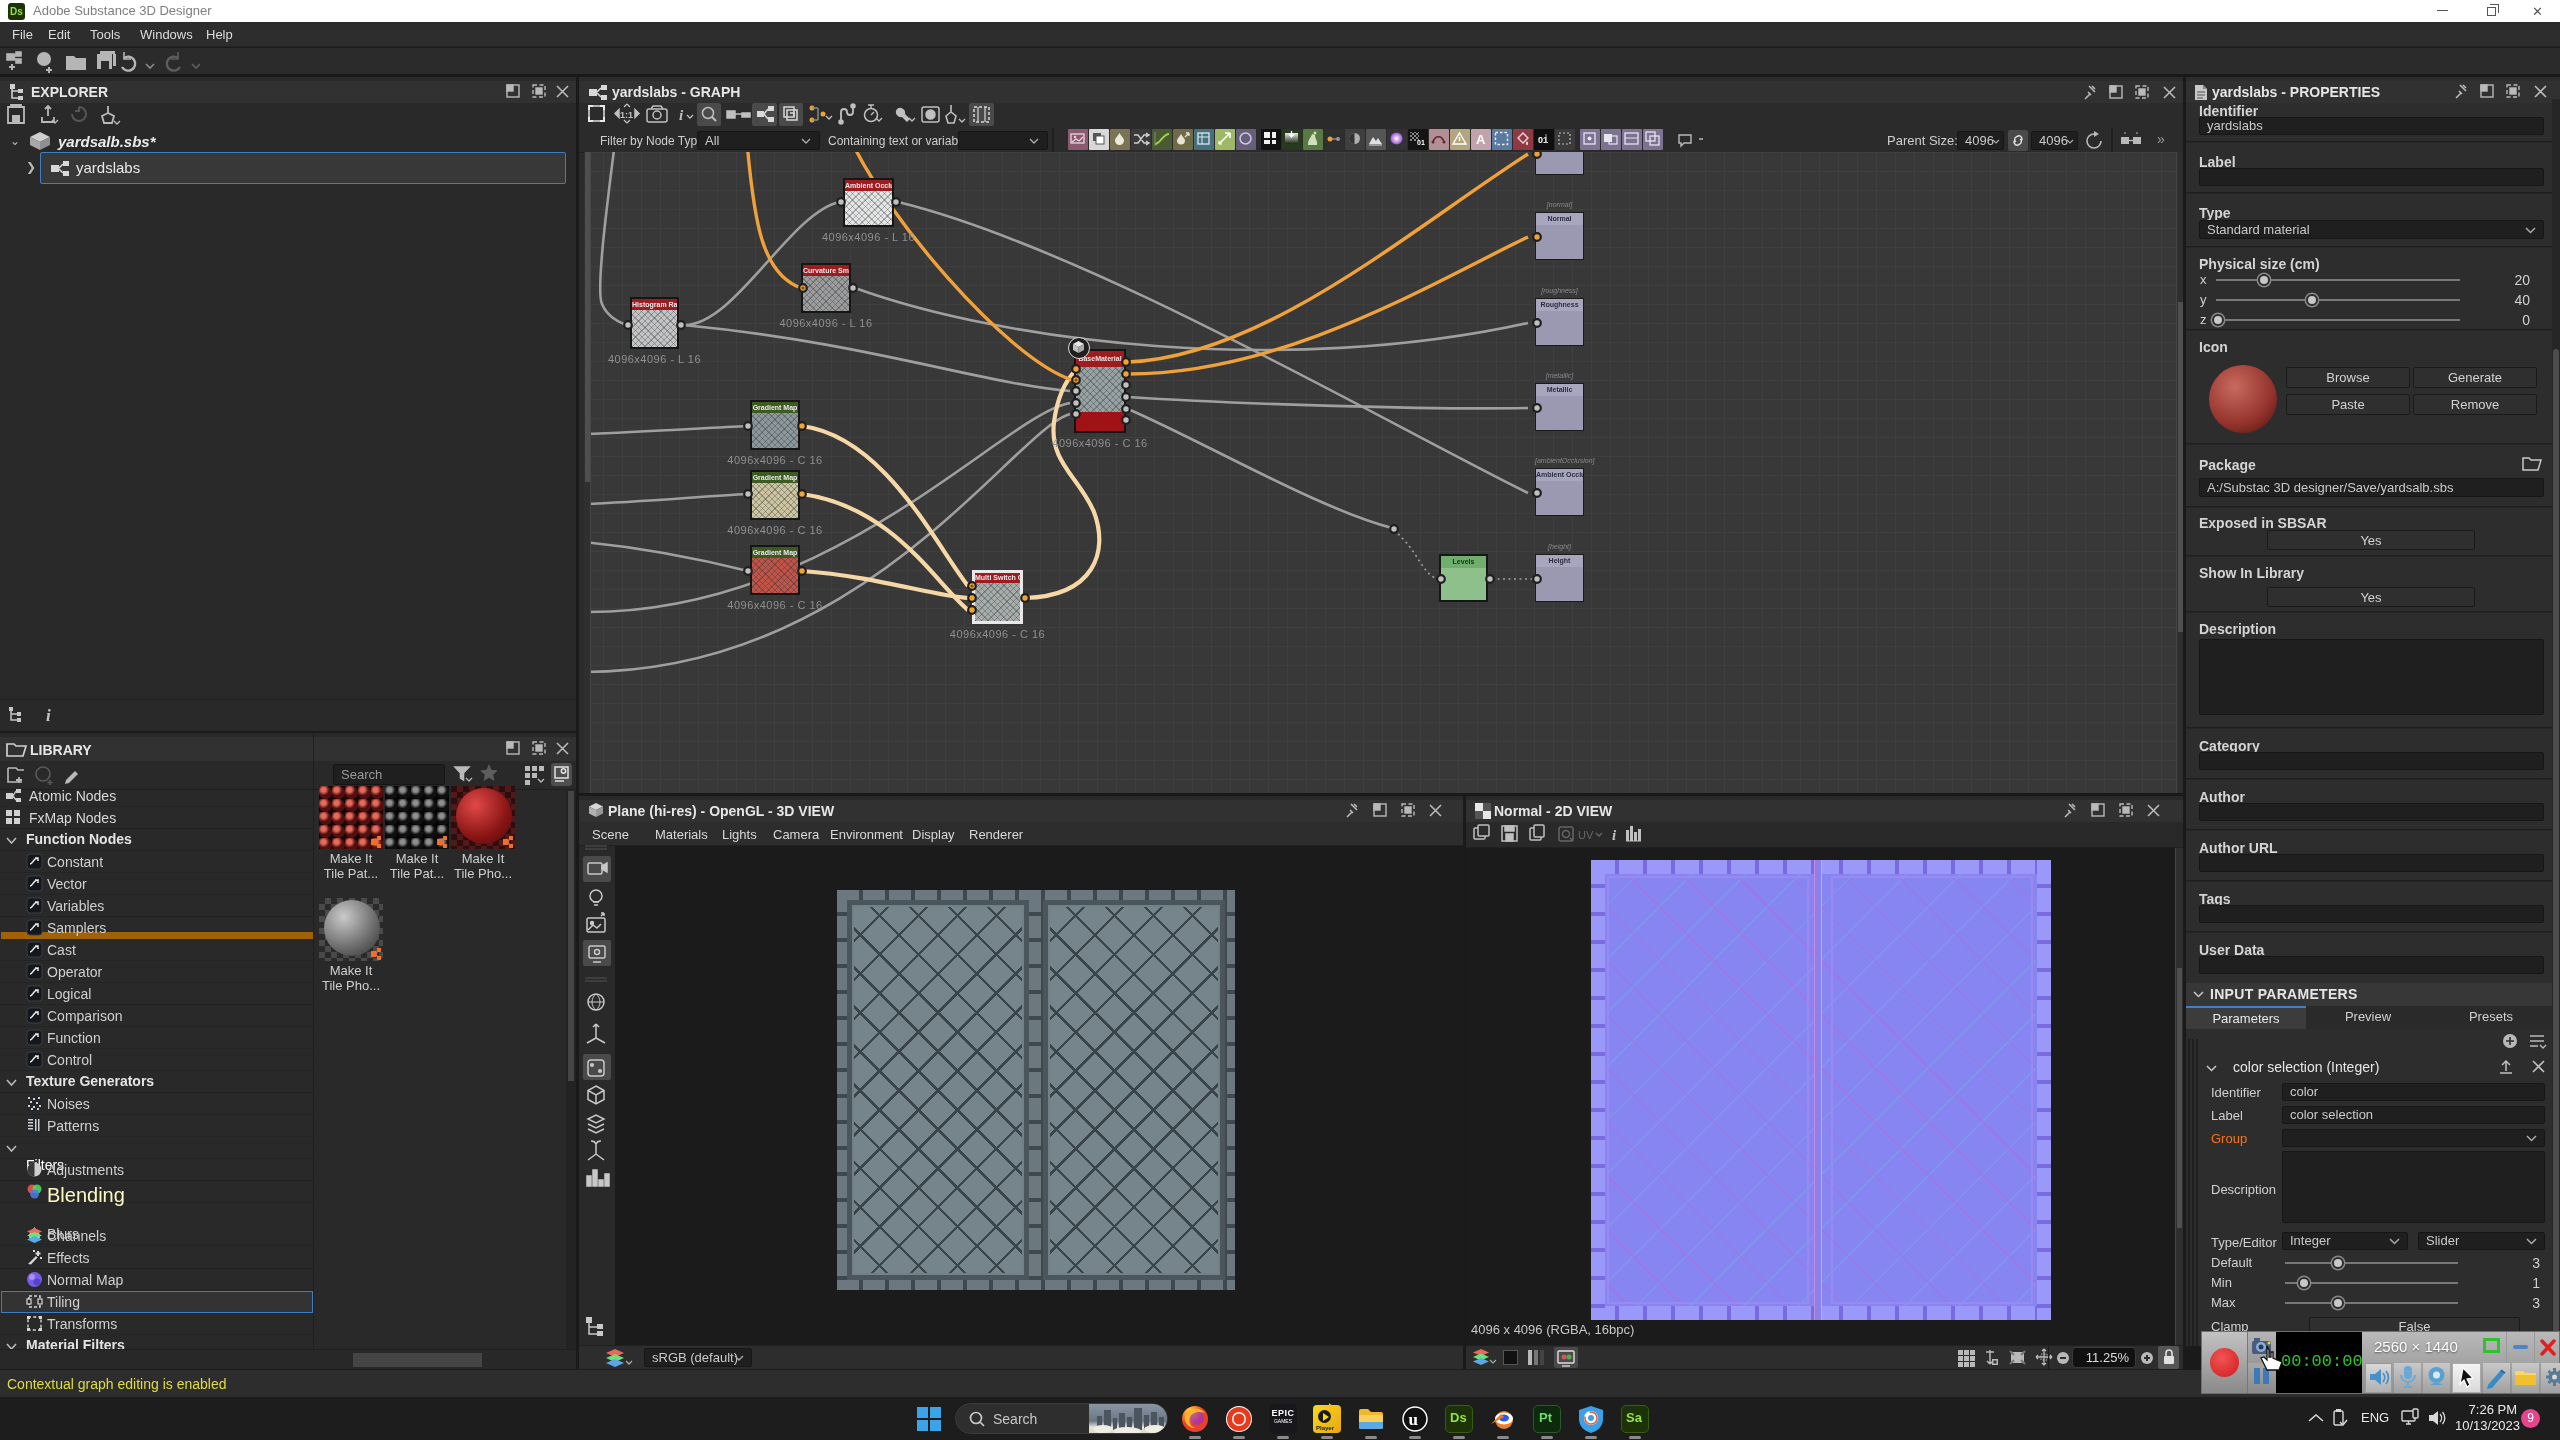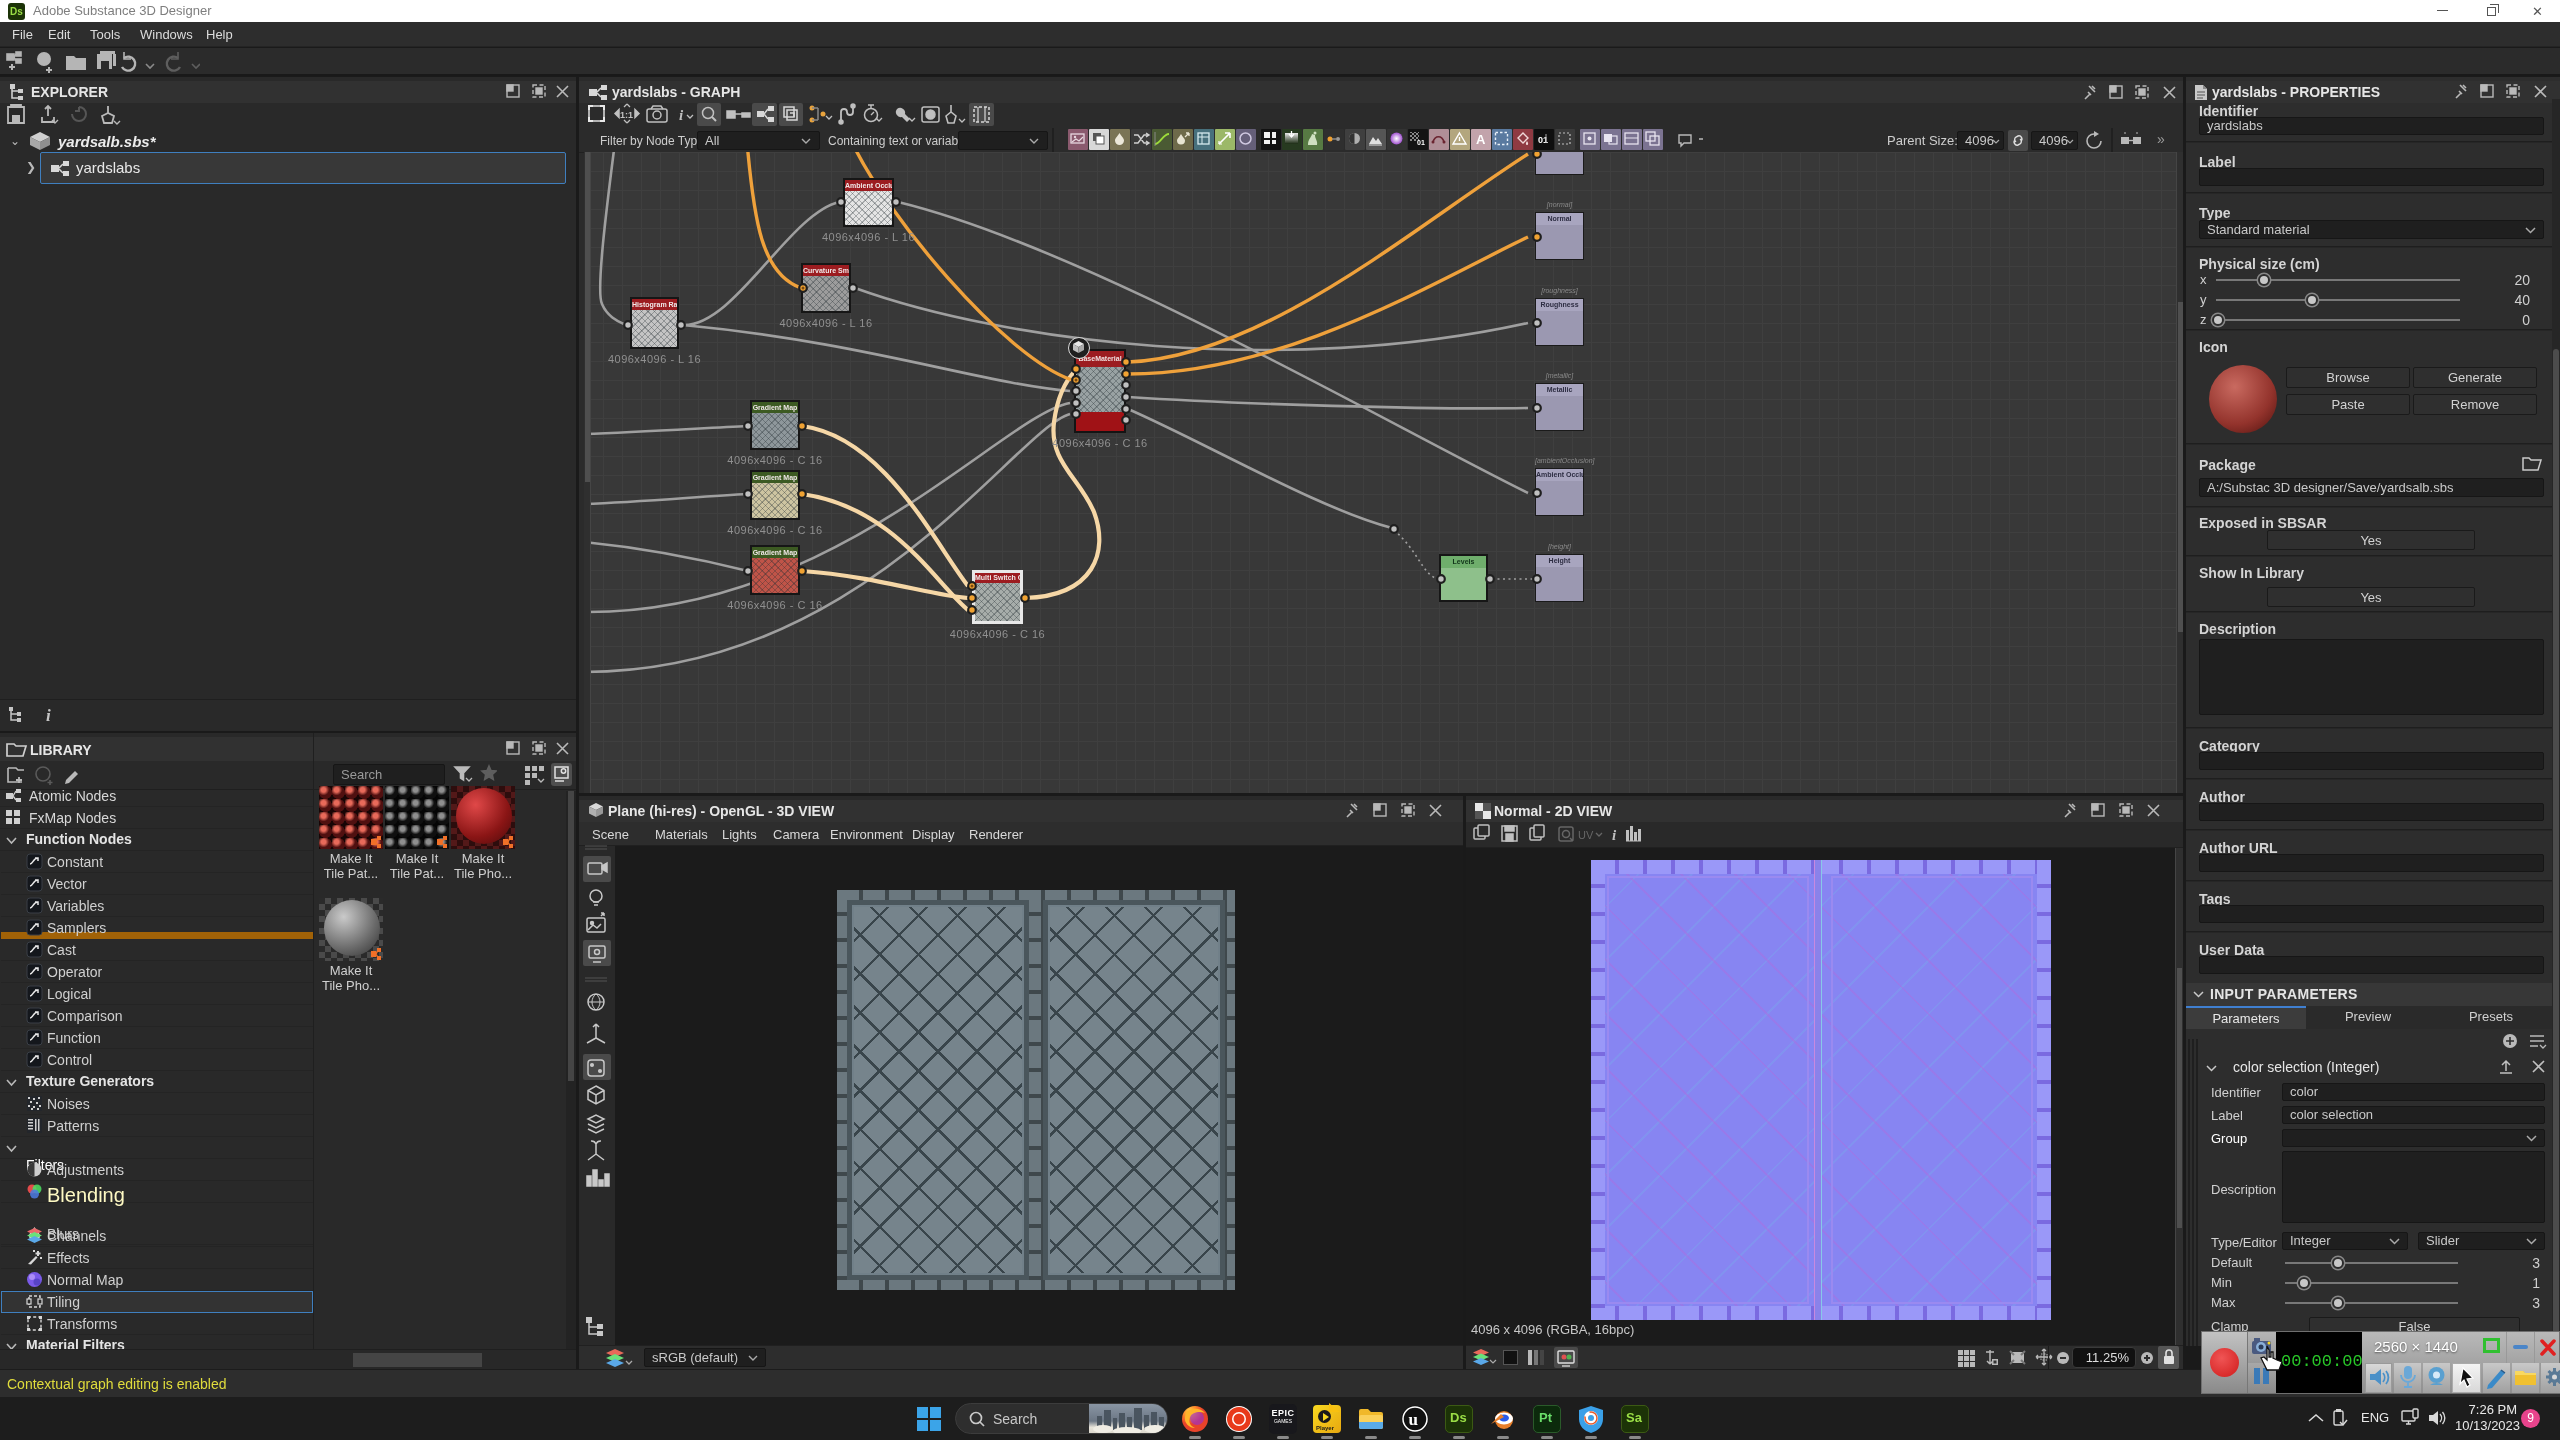--- a/index.html
+++ b/index.html
@@ -991,21 +991,21 @@
 </div>
     </div>
 
 <div class="abs" style="left:0;top:549px;width:884px;height:24px;background:#2d2d2d;border-top:1px solid #202020">
  <svg width="30" height="22" style="position:absolute;left:25px;top:1px">
         <path d="M11 2 L20 6 11 10 2 6z" fill="#e86a5a"></path>
         <path d="M11 7 L20 11 11 15 2 11z" fill="#6ae27a"></path>
         <path d="M11 12 L20 16 11 20 2 16z" fill="#5aa8e8"></path>
         <path d="M22 14 l3 3 3-3" fill="none" stroke="#aaa" stroke-width="1.3"></path>
       </svg>
- <div class="inp" style="left:65px;top:2px;width:122px;height:19px;line-height:17px">sRGB (default)<svg width="10" height="6" style="position:absolute;right:7px;top:6px">
+ <div class="inp" style="left:65px;top:2px;width:108px;height:19px;line-height:17px">sRGB (default)<svg width="10" height="6" style="position:absolute;right:7px;top:6px">
           <path d="M1 1 l4 4 4-4" fill="none" stroke="#aaa" stroke-width="1.4"></path>
         </svg></div>
 </div>
 </div>
 
 <div class="abs" style="left:1466px;top:796px;width:717px;height:573px;background:#292929">
  <div class="phead" style="left:0;top:4px;width:717px;height:22px">
       <span style="position:absolute;left:28px;top:3px">Normal - 2D VIEW</span>
     </div>
  <svg width="18" height="18" style="position:absolute;left:8px;top:6px">
@@ -1250,21 +1250,21 @@
 <svg width="60" height="16" style="position:absolute;left:312px;top:982px" fill="none" stroke="#c0c0c0" stroke-width="1.5">
       <path d="M8 12 v-9 M4 6 l4 -4 4 4 M2 14 h12"></path>
       <g transform="translate(34,0)">
         <path d="M1 2 l11 11 M12 2 L1 13" stroke-width="1.6"></path>
       </g>
     </svg>
 <div class="abs" style="left:25px;top:1008px;color:#d0d0d0;font-size:13px">Identifier</div>
 <div class="inp" style="left:96px;top:1006px;width:263px;height:18px;line-height:16px">color</div>
 <div class="abs" style="left:25px;top:1031px;color:#d0d0d0;font-size:13px">Label</div>
 <div class="inp" style="left:96px;top:1029px;width:263px;height:18px;line-height:16px">color selection</div>
-<div class="abs" style="left:25px;top:1054px;color:#ffffff;font-size:13px">Group</div>
+<div class="abs" style="left:25px;top:1054px;color:#f97316;font-size:13px">Group</div>
 <div class="inp" style="left:96px;top:1052px;width:263px;height:18px;line-height:16px">
       <svg width="11" height="7" style="position:absolute;right:7px;top:5px">
         <path d="M1 1 l4.5 4.5 4.5-4.5" fill="none" stroke="#aaa" stroke-width="1.5"></path>
       </svg>
     </div>
 <div class="abs" style="left:25px;top:1105px;color:#d0d0d0;font-size:13px">Description</div>
 <div class="inp" style="left:96px;top:1074px;width:263px;height:72px;line-height:70px"></div>
 <div class="abs" style="left:25px;top:1158px;color:#d0d0d0;font-size:13px">Type/Editor</div>
 <div class="inp" style="left:96px;top:1155px;width:126px;height:18px;line-height:16px">Integer<svg width="11" height="7" style="position:absolute;right:7px;top:5px">
         <path d="M1 1 l4.5 4.5 4.5-4.5" fill="none" stroke="#aaa" stroke-width="1.5"></path>

